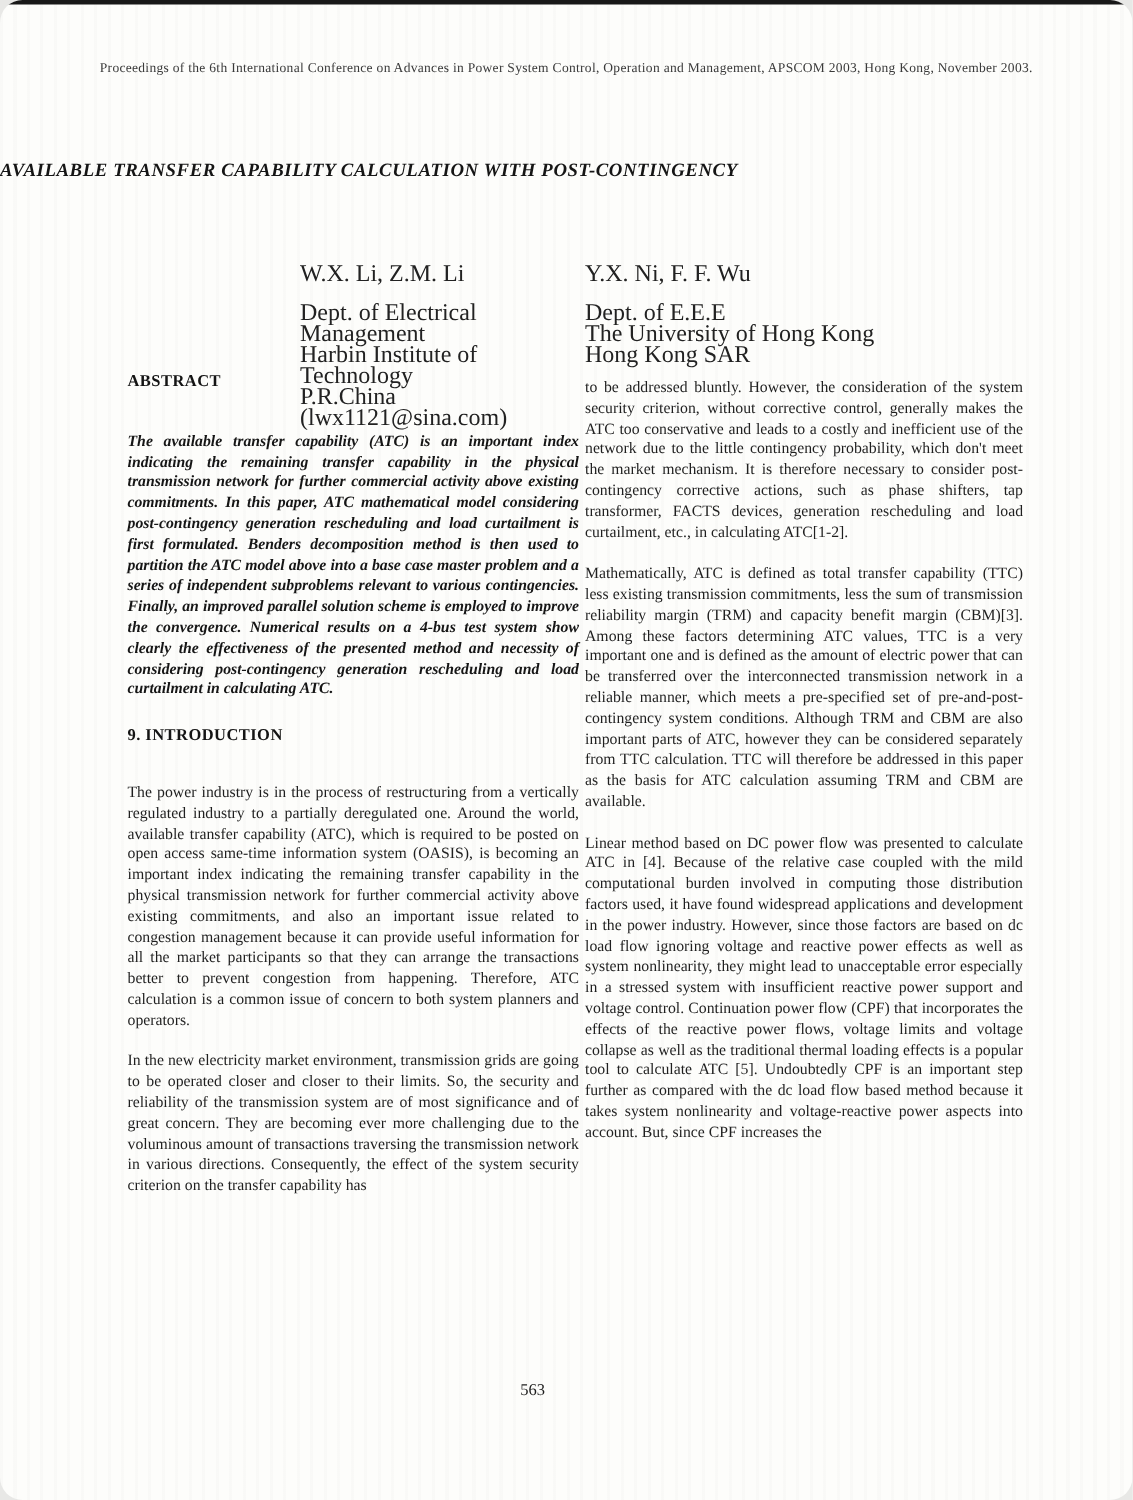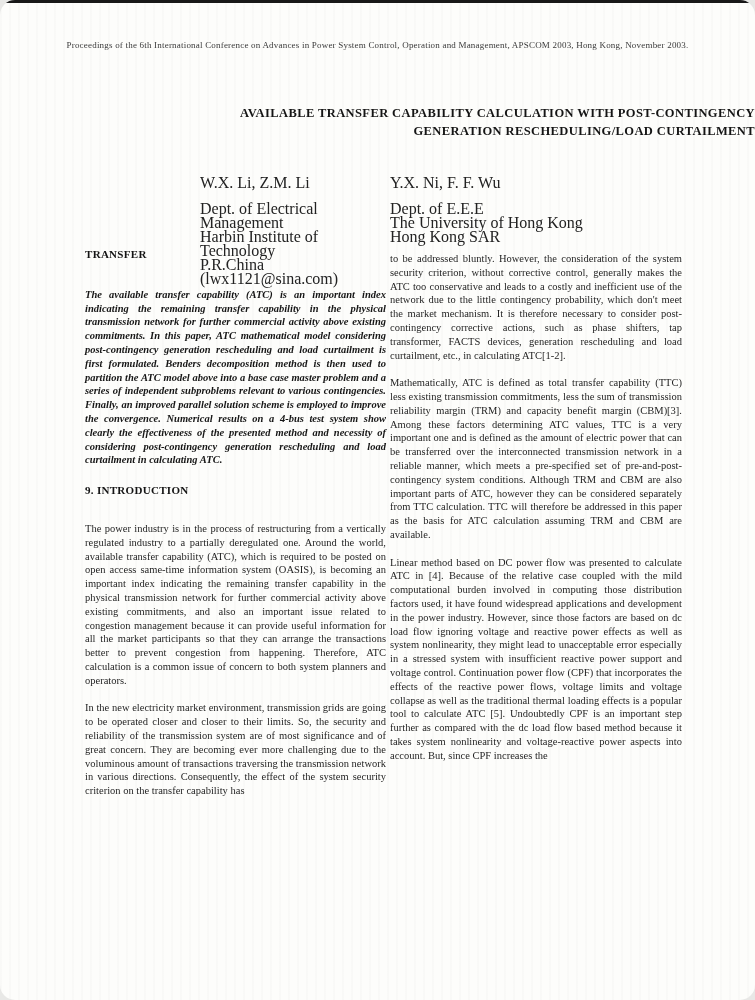--- a/index.html
+++ b/index.html
@@ -31,26 +31,27 @@
     width: 100%;
     text-align: center;
     font-size: 9px;
     color: #3a3a3a;
     letter-spacing: 0.2px;
   }
   .paper-title {
     position: absolute;
     top: 104px; left: 0;
     width: 100%;
-    text-align: right;
+    text-align: left;
     font-weight: bold;
     font-size: 12.5px;
     line-height: 18px;
     letter-spacing: 0.4px;
     color: #151515;
+    font-style: italic;
   }
   .author-block {
     position: absolute;
     font-size: 16px;
     line-height: 14px;
     color: #222;
   }
   .author-block .names { margin-bottom: 12px; }
   .author-left  { top: 176px; left: 200px; width: 180px; }
   .author-right { top: 176px; left: 390px; width: 200px; font-family: Liberation Serif, serif; }
@@ -92,45 +93,45 @@
 <body>
 
 <div class="page">
 
   <div class="scan-bar-top"></div>
 
   <div class="conf-header">Proceedings of the 6th International Conference on Advances in Power System Control, Operation and Management, APSCOM 2003, Hong Kong, November 2003.</div>
 
   <div class="paper-title">
     <div>AVAILABLE TRANSFER CAPABILITY CALCULATION WITH POST-CONTINGENCY</div>
-    <div>GENERATION RESCHEDULING/LOAD CURTAILMENT</div>
   </div>
 
   <div class="author-block author-left">
     <div class="names">W.X. Li, Z.M. Li</div>
     <div>Dept. of Electrical Management</div>
     <div>Harbin Institute of Technology</div>
     <div>P.R.China (lwx1121@sina.com)</div>
   </div>
 
   <div class="author-block author-right">
     <div class="names">Y.X. Ni, F. F. Wu</div>
     <div>Dept. of E.E.E</div>
     <div>The University of Hong Kong</div>
     <div>Hong Kong SAR</div>
   </div>
 
   <div class="col col-left">
-    <div class="sec-heading abstract-heading">TRANSFER</div>
+    <div class="sec-heading abstract-heading">ABSTRACT</div>
     <div class="para abstract-body">The available transfer capability (ATC) is an important index indicating the remaining transfer capability in the physical transmission network for further commercial activity above existing commitments. In this paper, ATC mathematical model considering post-contingency generation rescheduling and load curtailment is first formulated. Benders decomposition method is then used to partition the ATC model above into a base case master problem and a series of independent subproblems relevant to various contingencies. Finally, an improved parallel solution scheme is employed to improve the convergence. Numerical results on a 4-bus test system show clearly the effectiveness of the presented method and necessity of considering post-contingency generation rescheduling and load curtailment in calculating ATC.</div>
     <div class="sec-heading intro-heading">9.  INTRODUCTION</div>
     <div class="para">The power industry is in the process of restructuring from a vertically regulated industry to a partially deregulated one. Around the world, available transfer capability (ATC), which is required to be posted on open access same-time information system (OASIS), is becoming an important index indicating the remaining transfer capability in the physical transmission network for further commercial activity above existing commitments, and also an important issue related to congestion management because it can provide useful information for all the market participants so that they can arrange the transactions better to prevent congestion from happening. Therefore, ATC calculation is a common issue of concern to both system planners and operators.</div>
     <div class="para">In the new electricity market environment, transmission grids are going to be operated closer and closer to their limits. So, the security and reliability of the transmission system are of most significance and of great concern. They are becoming ever more challenging due to the voluminous amount of transactions traversing the transmission network in various directions. Consequently, the effect of the system security criterion on the transfer capability has</div>
   </div>
 
   <div class="col col-right">
     <div class="para">to be addressed bluntly. However, the consideration of the system security criterion, without corrective control, generally makes the ATC too conservative and leads to a costly and inefficient use of the network due to the little contingency probability, which don't meet the market mechanism. It is therefore necessary to consider post-contingency corrective actions, such as phase shifters, tap transformer, FACTS devices, generation rescheduling and load curtailment, etc., in calculating ATC[1-2].</div>
     <div class="para">Mathematically, ATC is defined as total transfer capability (TTC) less existing transmission commitments, less the sum of transmission reliability margin (TRM) and capacity benefit margin (CBM)[3]. Among these factors determining ATC values, TTC is a very important one and is defined as the amount of electric power that can be transferred over the interconnected transmission network in a reliable manner, which meets a pre-specified set of pre-and-post-contingency system conditions. Although TRM and CBM are also important parts of ATC, however they can be considered separately from TTC calculation. TTC will therefore be addressed in this paper as the basis for ATC calculation assuming TRM and CBM are available.</div>
     <div class="para">Linear method based on DC power flow was presented to calculate ATC in [4]. Because of the relative case coupled with the mild computational burden involved in computing those distribution factors used, it have found widespread applications and development in the power industry. However, since those factors are based on dc load flow ignoring voltage and reactive power effects as well as system nonlinearity, they might lead to unacceptable error especially in a stressed system with insufficient reactive power support and voltage control. Continuation power flow (CPF) that incorporates the effects of the reactive power flows, voltage limits and voltage collapse as well as the traditional thermal loading effects is a popular tool to calculate ATC [5]. Undoubtedly CPF is an important step further as compared with the dc load flow based method because it takes system nonlinearity and voltage-reactive power aspects into account. But, since CPF increases the</div>
   </div>
 
+  <div class="page-number">563</div>
 
 </div>
 
 </body></html>

